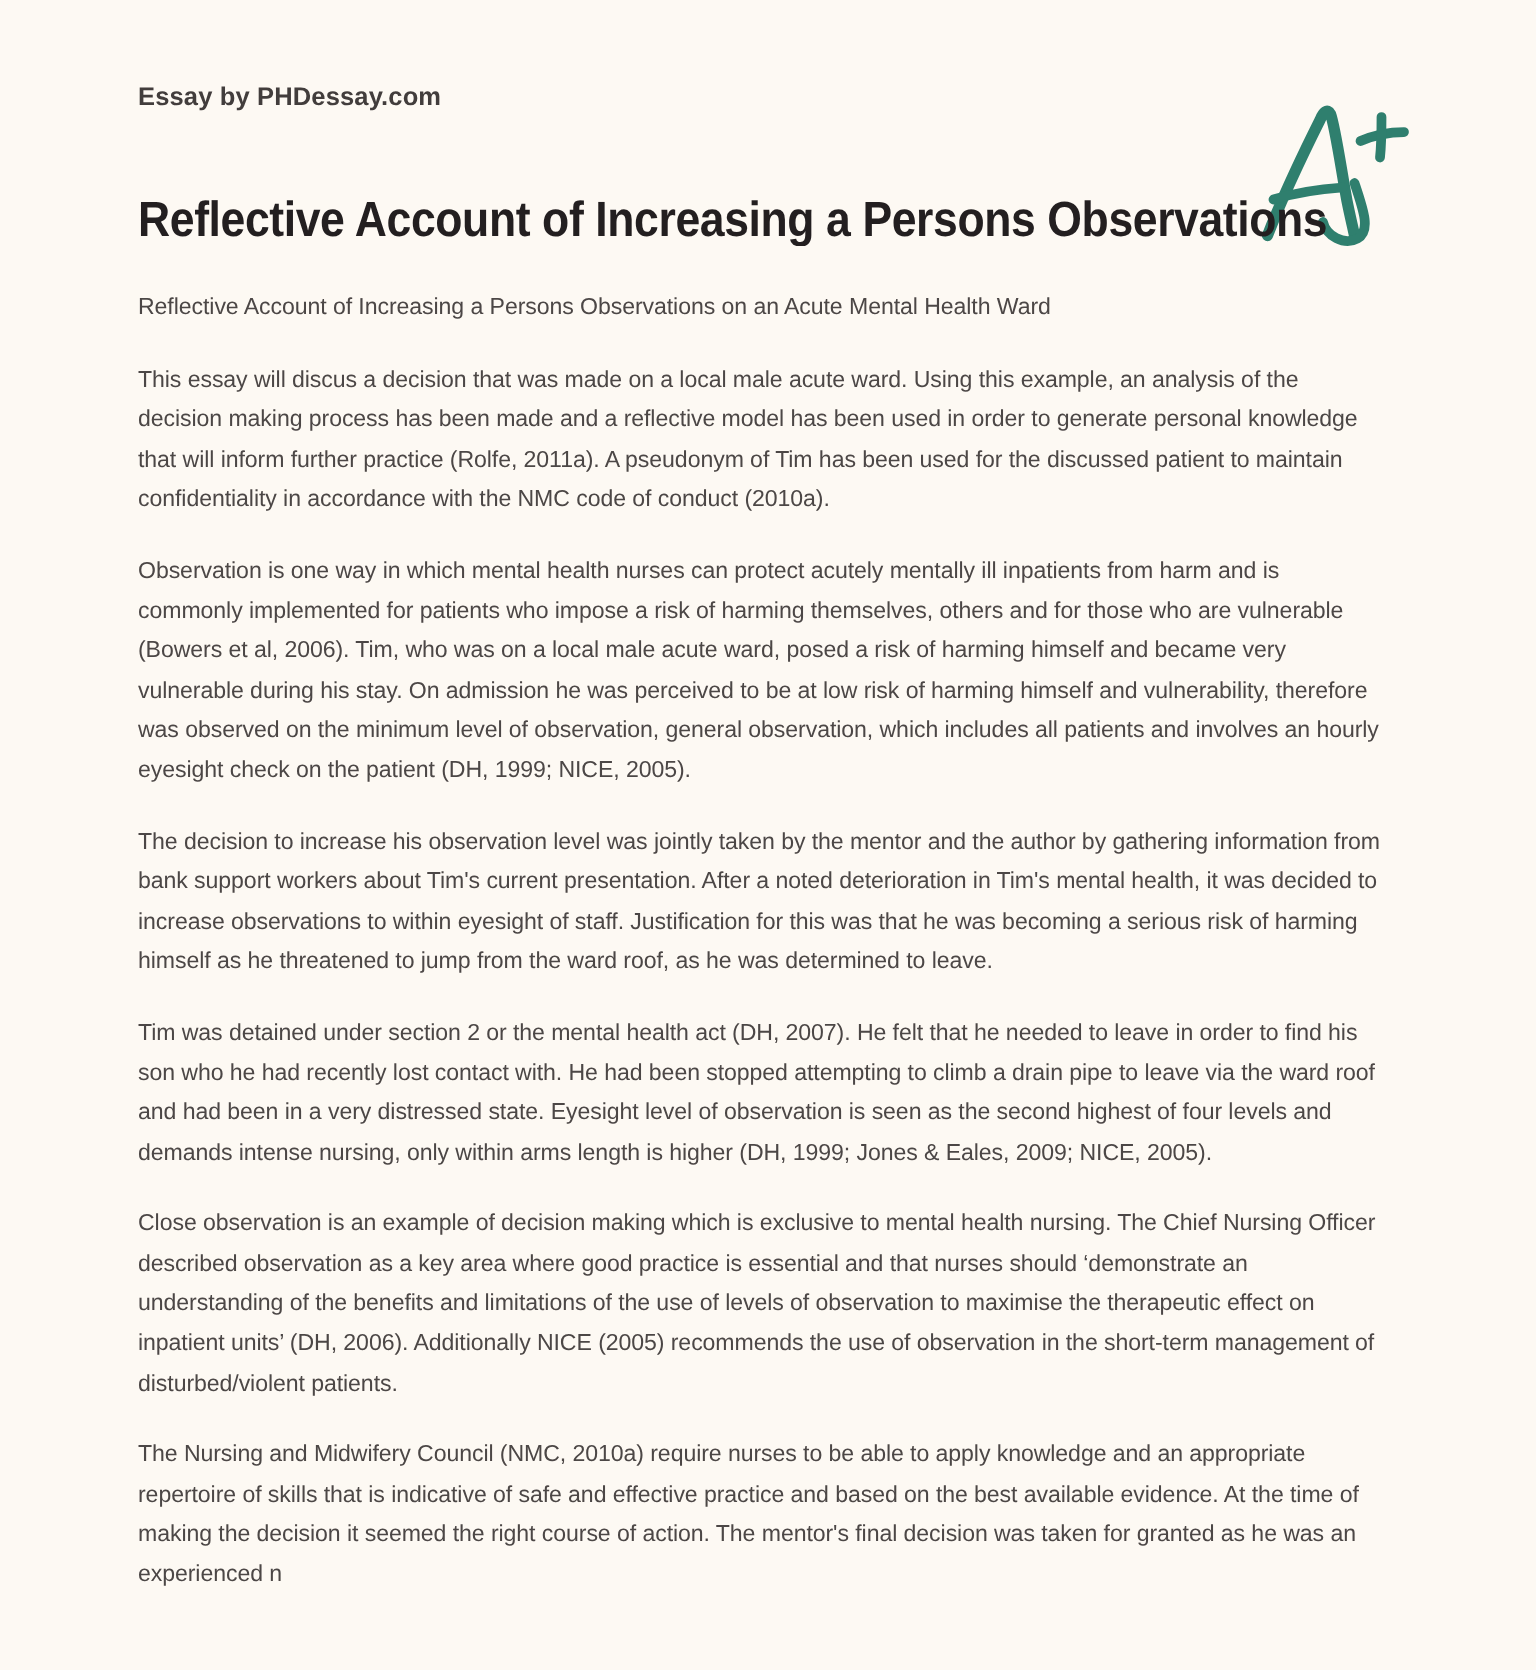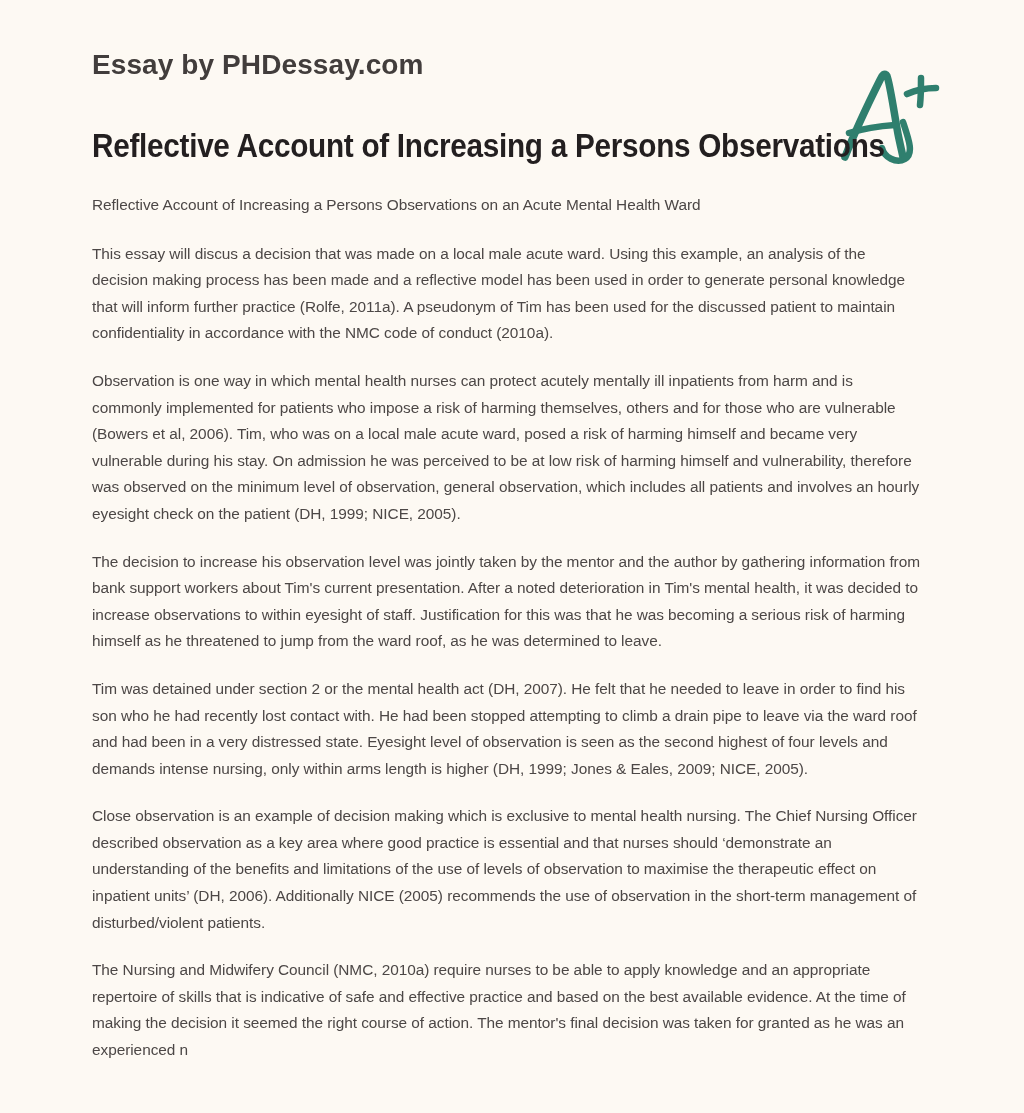--- a/index.html
+++ b/index.html
@@ -23,21 +23,21 @@
     padding: 0;
   }
 
   
   .header {
     position: relative;
     padding: 52px 78px 0 92px;
   }
 
   .brand-line {
-    font-size: 28px;
+    font-size: 17px;
     font-weight: bold;
     color: #423d3c;
     letter-spacing: 0.1px;
     line-height: 26px;
     margin: 0;
   }
 
   .source-block {
     margin-top: 26px;
     font-size: 14.6px;

